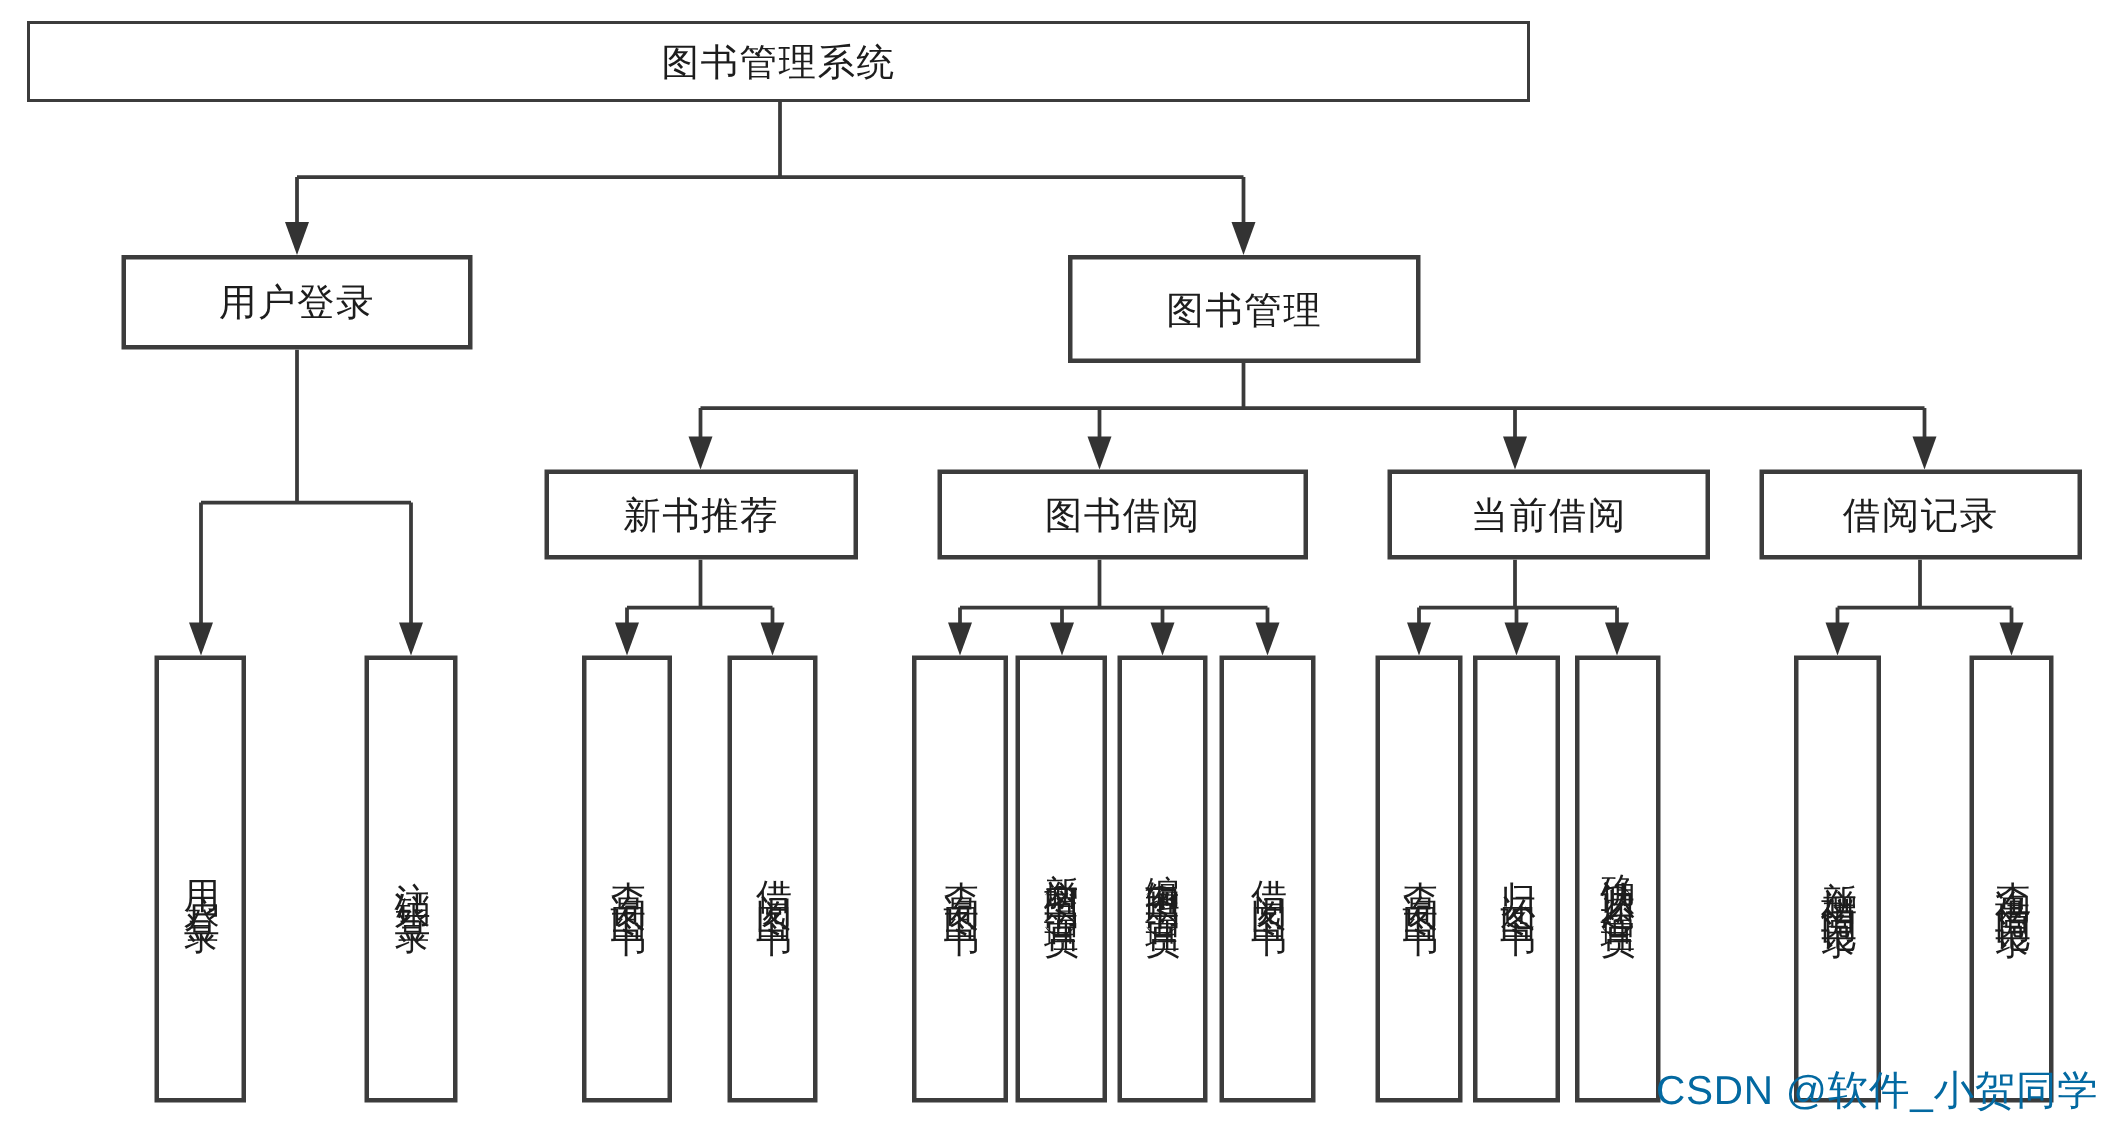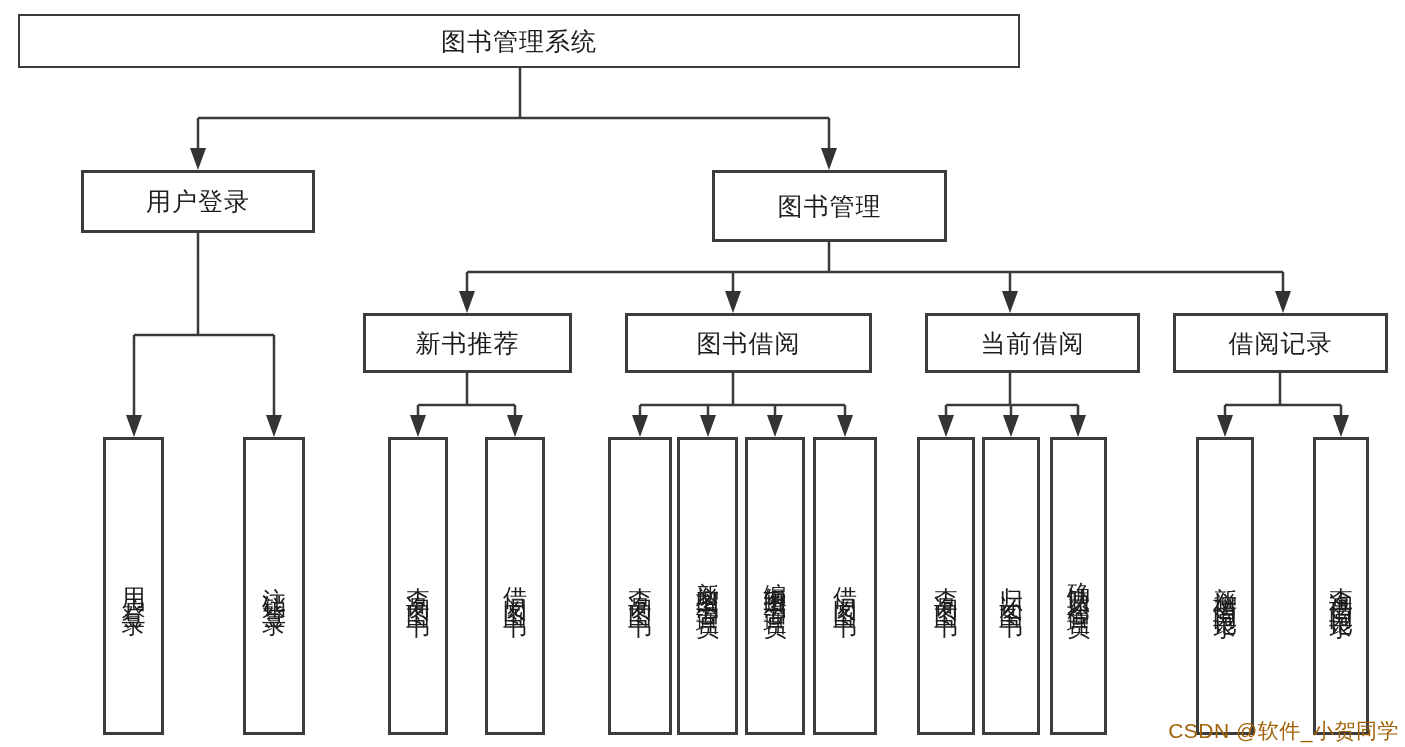--- a/index.html
+++ b/index.html
@@ -39,22 +39,22 @@
     letter-spacing:9px;
     color:#1d1d1d;
     line-height:1;
     white-space:nowrap;
   }
   .leaf.med .vtext{letter-spacing:6px;}
   .leaf.long .vtext{letter-spacing:5px;font-size:23px;}
   .watermark{
     position:absolute;
     right:6px;bottom:2px;
-    font-size:21px;
-    color:#a16207;
+    font-size:27px;
+    color:#0369a1;
     letter-spacing:0.5px;
     white-space:nowrap;
     text-align:center;
   }
 </style>
 </head>
 <body>
 
 <div class="stage">
 

